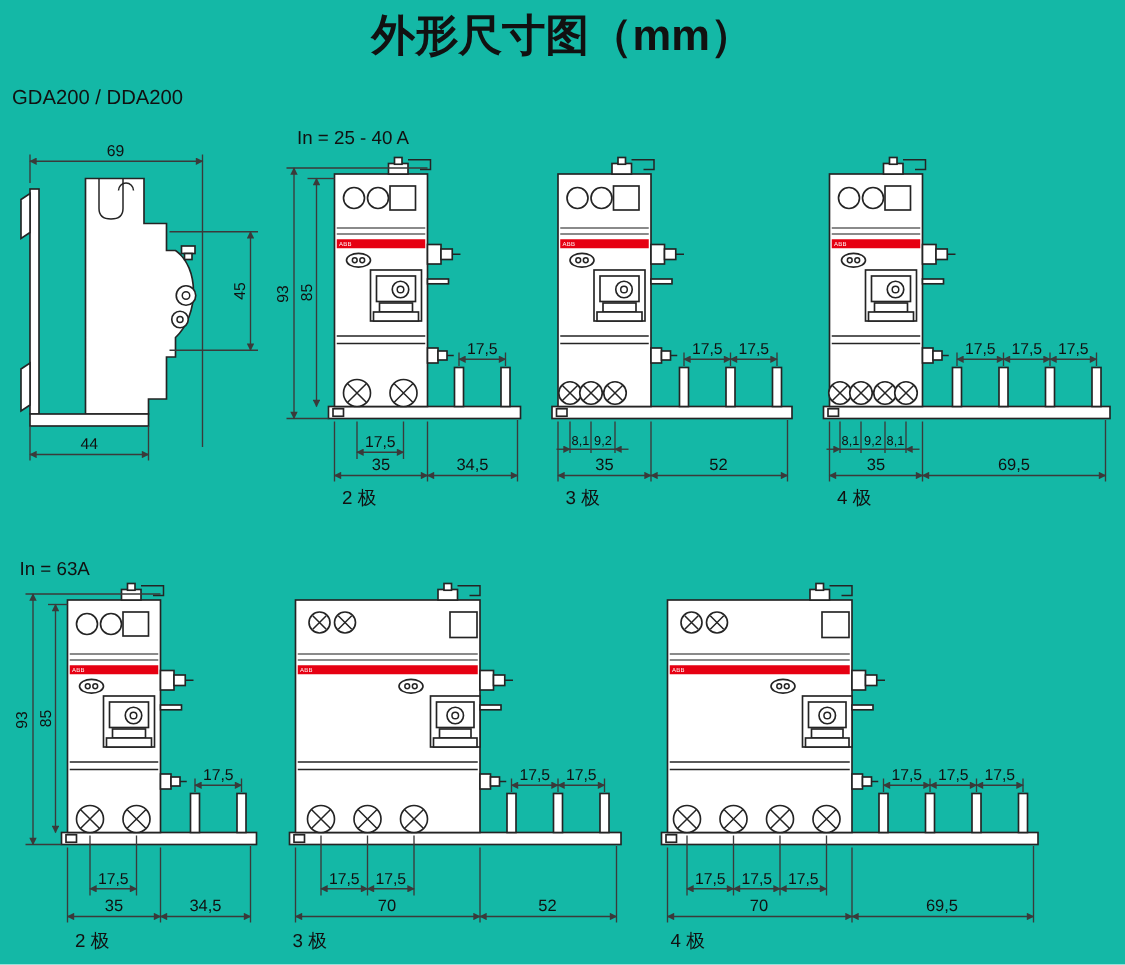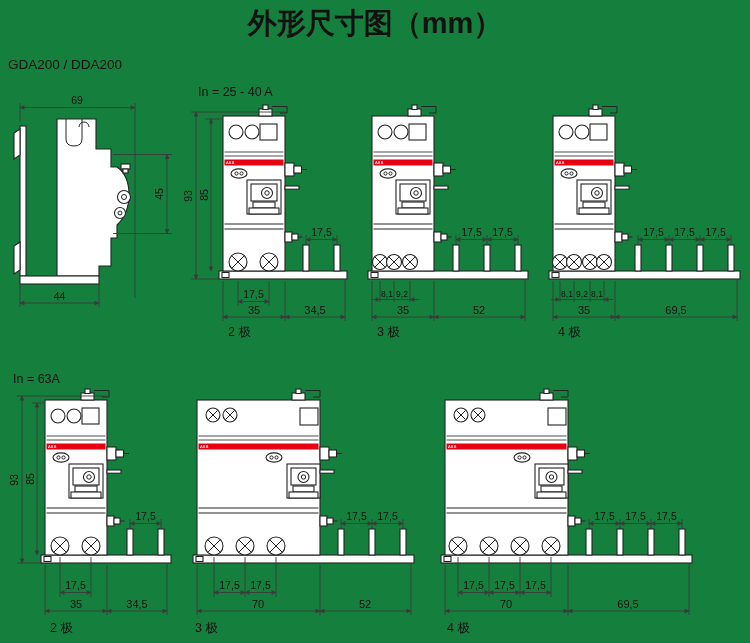--- a/index.html
+++ b/index.html
@@ -1,16 +1,16 @@
 <!DOCTYPE html>
 <html><head>
 <meta charset="utf-8">
 <style>
   html,body{margin:0;padding:0;background:#fff;}
-  .page{position:relative;width:750px;height:643px;background:#15803d;overflow:hidden;
+  .page{position:relative;width:750px;height:643px;background:#14b8a6;overflow:hidden;
         font-family:"Liberation Sans",sans-serif;}
   svg{display:block;}
   svg text{font-family:"Liberation Sans",sans-serif;fill:#111;}
   .ol{fill:#fff;stroke:#242424;stroke-width:1.1;}
   .ln{fill:none;stroke:#242424;stroke-width:1;}
   .gy{fill:none;stroke:#8a8a8a;stroke-width:1.3;}
   .dim{fill:none;stroke:#3a3a3a;stroke-width:0.9;}
   .dl{marker-start:url(#ar);marker-end:url(#ar);}
   .de{marker-end:url(#ar);}
   text.d{font-size:10.5px;}

